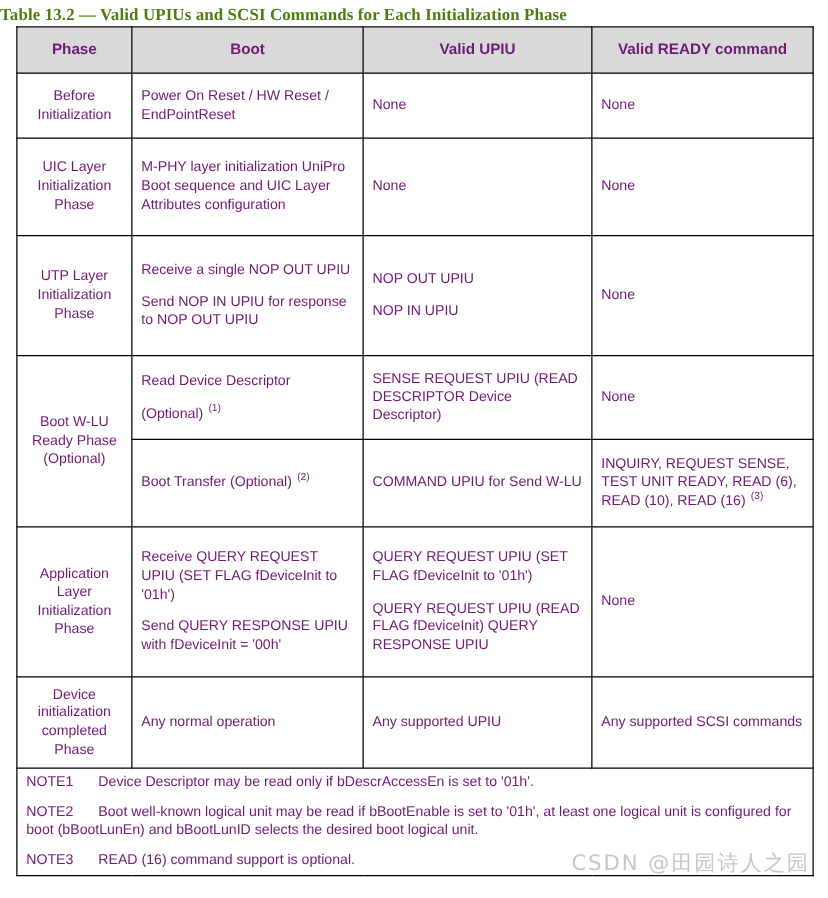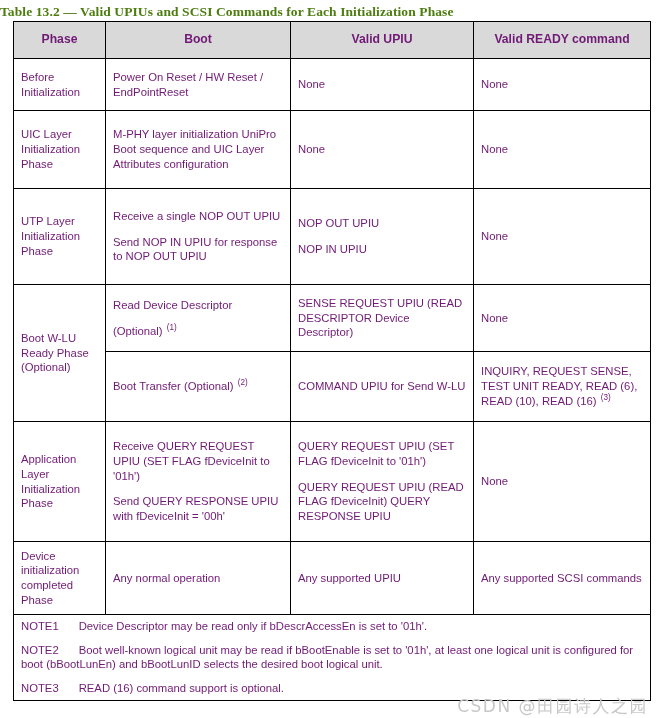--- a/index.html
+++ b/index.html
@@ -62,20 +62,21 @@
     background: #d9d9d9;
     font-weight: bold;
     text-align: center;
     font-size: 12.2px;
     height: 26px;
     padding-top: 5px;
     padding-bottom: 5px;
   }
 
   td.phase-cell {
+    text-align: center;
     vertical-align: middle;
   }
 
   td.body-cell {
     text-align: left;
     vertical-align: middle;
   }
 
   .para {
     margin: 0;
@@ -105,21 +106,21 @@
     margin-top: 9px;
   }
   .note-label {
     display: inline;
     padding-right: 20px;
   }
 
   .watermark {
     position: absolute;
     right: 14px;
-    bottom: 0;
+    bottom: 16px;
     font-size: 17px;
     color: #c8c8c8;
     font-family: "DejaVu Sans", sans-serif;
     letter-spacing: 1.5px;
     white-space: nowrap;
     pointer-events: none;
     user-select: none;
   }
 </style>
 </head>

